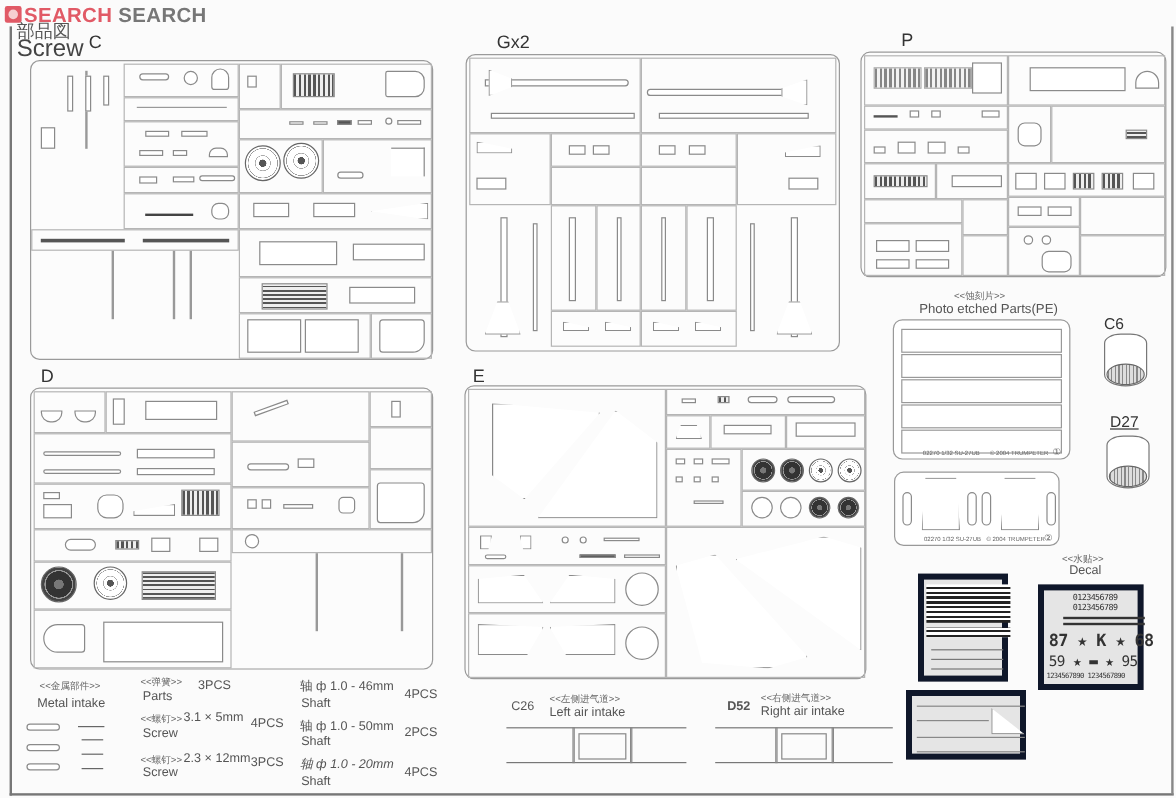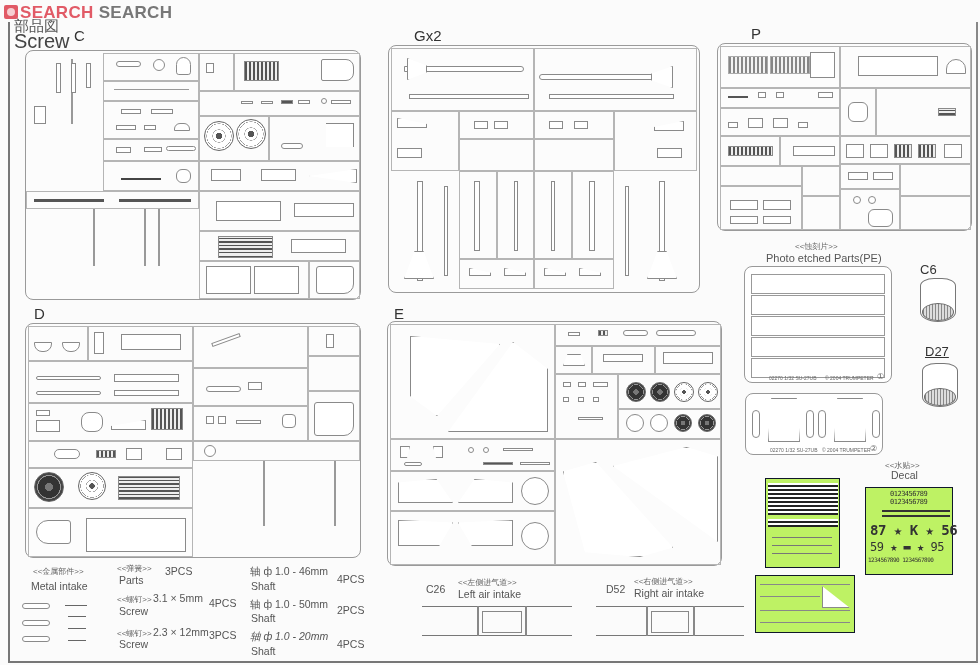--- a/index.html
+++ b/index.html
@@ -30,21 +30,21 @@
   .hline { position: absolute; height: 2px; background: #999; }
   .diag { position: absolute; border: 1px solid #888; background: #fff; }
 
   .pe-sheet { position: absolute; border: 1.5px solid #999; border-radius: 8px; background: #fff; }
   .pe-row { position: absolute; border: 1px solid #999; left: 6px; right: 6px; height: 20px; }
   .pe-text { position: absolute; font-size: 5px; color: #666; }
 
   .cyl { position: absolute; width: 36px; height: 44px; border: 1.5px solid #777; border-radius: 14px 14px 18px 18px / 8px 8px 10px 10px; background: #fff; }
   .cyl::after { content: ""; position: absolute; left: 1px; right: 1px; bottom: 0; height: 16px; border-radius: 50%; border: 1px solid #666; background: repeating-linear-gradient(90deg, #888 0 1px, #ddd 1px 3px); }
 
-  .decal { position: absolute; background: #bef264; border: 1px solid #0f172a; }
+  .decal { position: absolute; background: #e5e5e5; border: 5px solid #0f172a; }
   .decal .bars { position: absolute; background: repeating-linear-gradient(0deg, #222 0 2px, #fff 2px 4px); }
   .decal .txt { position: absolute; font-size: 7px; color: #333; font-family: "DejaVu Sans Mono", monospace; letter-spacing: -0.5px; white-space: nowrap; }
 
   .small { position: absolute; font-size: 9px; color: #666; white-space: nowrap; }
   .med { position: absolute; font-size: 10.5px; color: #555; white-space: nowrap; }
   .qty { position: absolute; font-size: 10.5px; color: #555; }
 
   .intake { position: absolute; height: 30px; border-top: 1.5px solid #777; border-bottom: 1.5px solid #777; }
   .intake .win { position: absolute; top: 4px; height: 22px; border: 1px solid #888; }
   .intake .end { position: absolute; top: -1px; bottom: -1px; width: 2px; border-left: 1px solid #888; border-right: 1px solid #888; }
@@ -269,21 +269,21 @@
   <div class="hline" style="left:6px;top:58px;width:60px;height:1px;background:#777;"></div>
   <div class="hline" style="left:6px;top:66px;width:60px;height:1px;background:#777;"></div>
   <div class="hline" style="left:6px;top:74px;width:60px;height:1px;background:#777;"></div>
 </div>
 
 <div class="decal" style="left:865px;top:487px;width:88px;height:88px;">
   <div class="txt" style="left:24px;top:2px;">0123456789</div>
   <div class="txt" style="left:24px;top:10px;">0123456789</div>
   <div class="hline" style="left:16px;top:22px;width:68px;height:2px;background:#333;"></div>
   <div class="hline" style="left:16px;top:27px;width:68px;height:2px;background:#333;"></div>
-  <div class="txt" style="left:4px;top:34px;font-size:14px;font-weight:bold;">87 ★ K ★ 56</div>
+  <div class="txt" style="left:4px;top:34px;font-size:14px;font-weight:bold;">87 ★ K ★ 68</div>
   <div class="txt" style="left:4px;top:52px;font-size:12px;">59 ★ ▬ ★ 95</div>
   <div class="txt" style="left:2px;top:68px;font-size:6px;">1234567890 1234567890</div>
 </div>
 
 <div class="decal" style="left:755px;top:575px;width:100px;height:58px;">
   <div class="hline" style="left:4px;top:8px;width:90px;height:1px;background:#888;"></div>
   <div class="hline" style="left:4px;top:20px;width:60px;height:1px;background:#888;"></div>
   <div class="hline" style="left:4px;top:34px;width:90px;height:1px;background:#888;"></div>
   <div class="hline" style="left:4px;top:46px;width:90px;height:1px;background:#888;"></div>
   <div class="part" style="left:66px;top:10px;width:28px;height:22px;clip-path:polygon(0 0,100% 100%,0 100%);"></div>
@@ -438,20 +438,20 @@
 
 <div class="med" style="left:426px;top:583px;">C26</div>
 <div class="small" style="left:458px;top:577px;font-size:8px;">&lt;&lt;左侧进气道&gt;&gt;</div>
 <div class="med" style="left:458px;top:588px;">Left air intake</div>
 <div class="intake" style="left:422px;top:606px;width:150px;">
   <div class="win" style="left:60px;width:40px;"></div>
   <div class="end" style="left:55px;"></div>
   <div class="end" style="left:103px;"></div>
 </div>
 
-<div class="med" style="left:606px;top:583px;">D52</div>
+<div class="med" style="left:606px;top:583px;font-weight:bold;">D52</div>
 <div class="small" style="left:634px;top:576px;font-size:8px;">&lt;&lt;右侧进气道&gt;&gt;</div>
 <div class="med" style="left:634px;top:587px;">Right air intake</div>
 <div class="intake" style="left:596px;top:606px;width:148px;">
   <div class="win" style="left:55px;width:38px;"></div>
   <div class="end" style="left:50px;"></div>
   <div class="end" style="left:97px;"></div>
 </div>
 
 </body></html>

